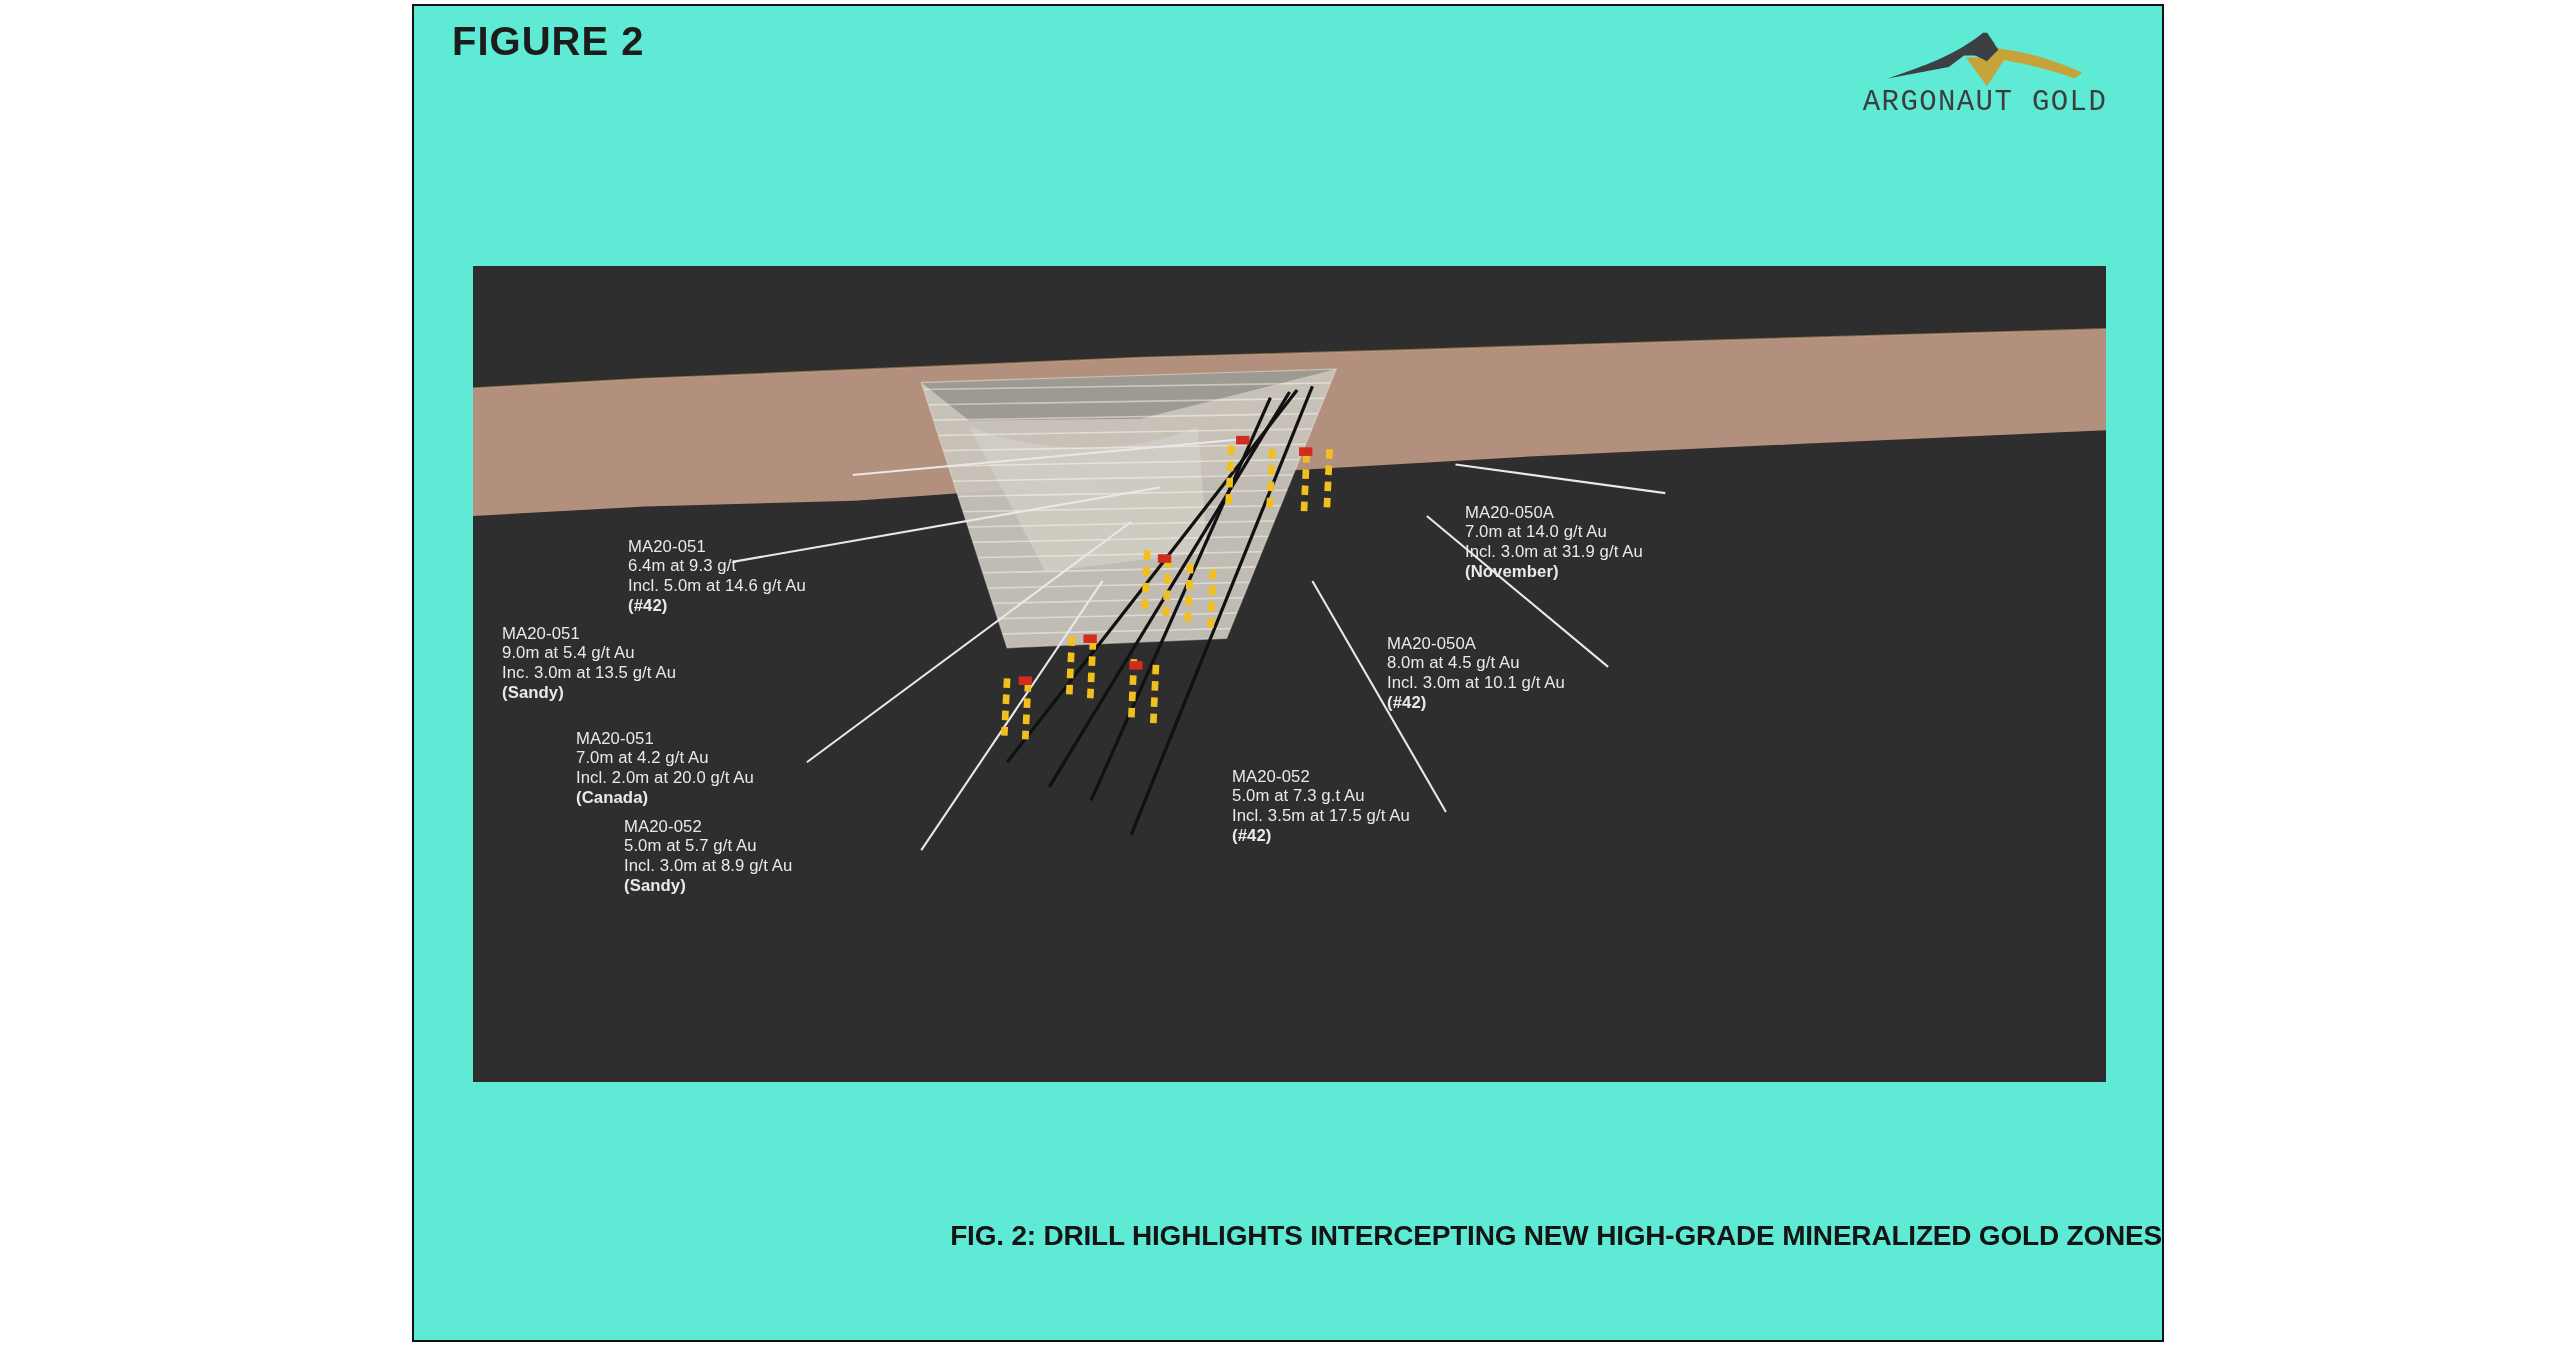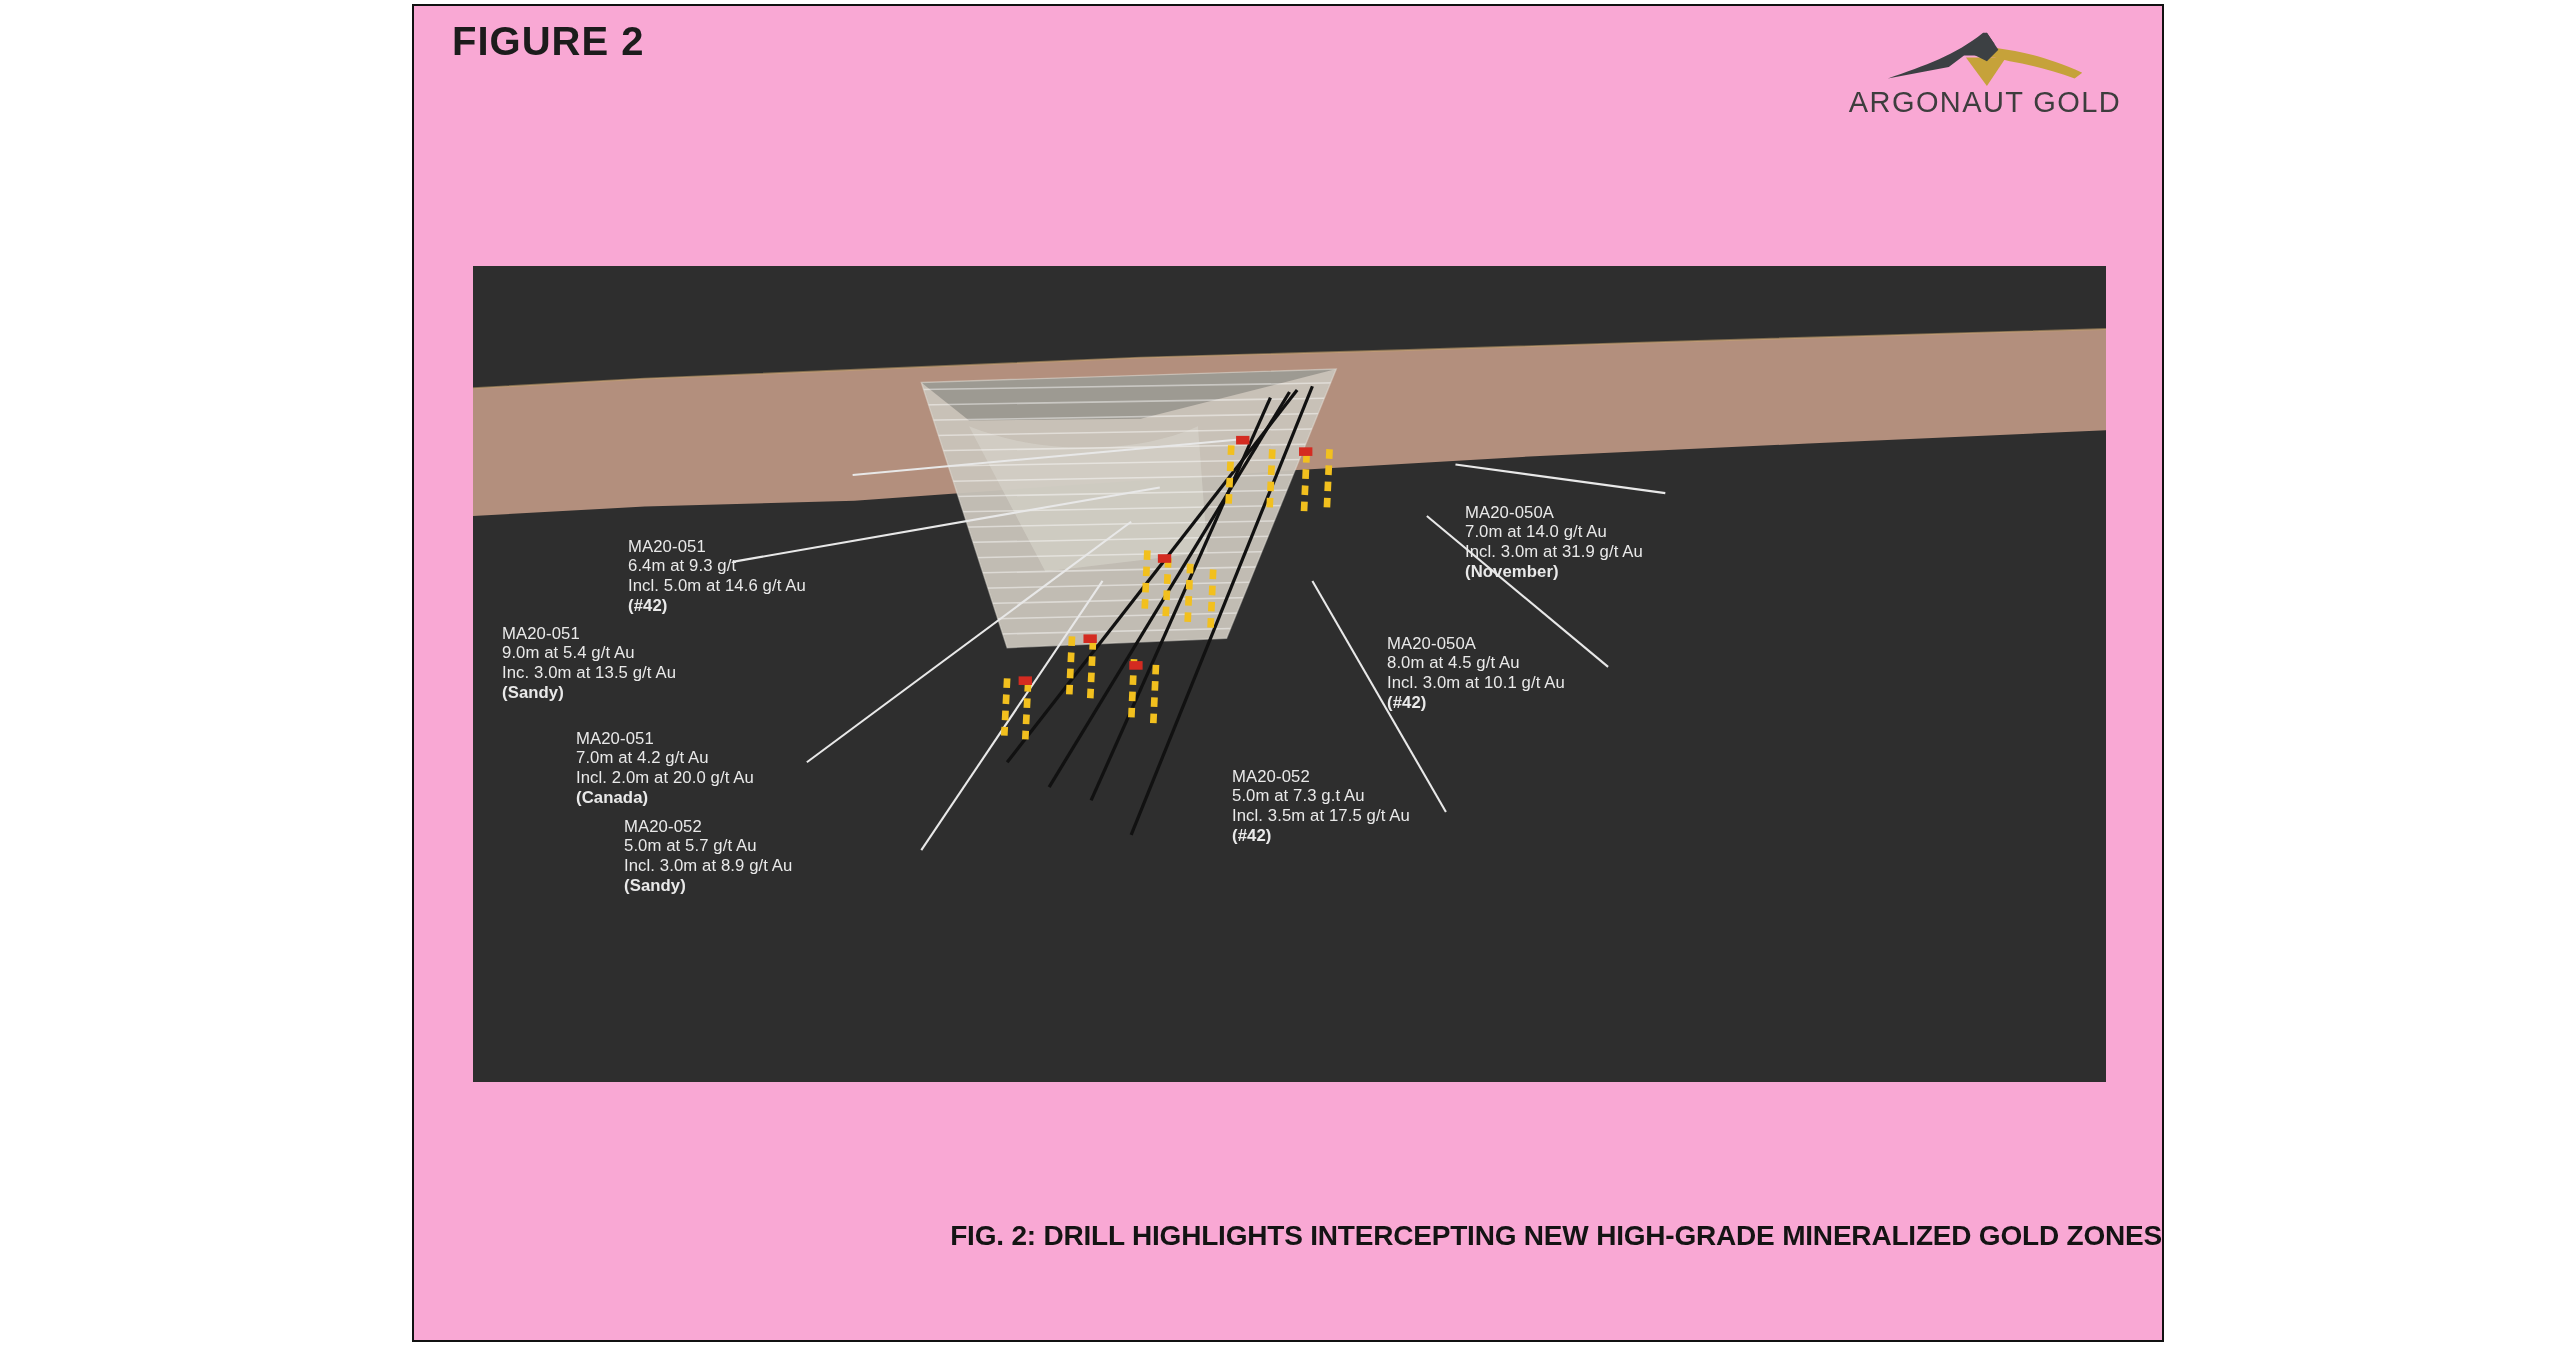--- a/index.html
+++ b/index.html
@@ -1,29 +1,29 @@
 <!DOCTYPE html>
 <html><head>
 <meta charset="utf-8">
 <style>
   html,body{margin:0;padding:0;background:#ffffff;}
   body{width:2576px;height:1348px;position:relative;overflow:hidden;
        font-family:"Liberation Sans","DejaVu Sans",sans-serif;}
 
   #page{position:absolute;left:412px;top:3.8px;width:1752px;height:1338px;
-        background:#f9a8d4;border:2.9px solid #111111;box-sizing:border-box;}
+        background:#5eead4;border:2.9px solid #111111;box-sizing:border-box;}
 
   #figure-label{position:absolute;left:38px;top:13.4px;font-size:40px;font-weight:bold;
         letter-spacing:1px;color:#1c1c1c;font-family:"Liberation Sans",sans-serif;}
 
   
   #logo{position:absolute;right:34px;top:17px;width:286px;height:105px;}
   #logo svg{display:block;}
   #logo-wordmark{position:absolute;left:0;top:63px;width:286px;text-align:center;
-        font-family:Liberation Sans, sans-serif;font-size:29px;
+        font-family:Liberation Mono, monospace;font-size:29px;
         color:#3d3d3d;letter-spacing:1.4px;white-space:nowrap;}
 
   
   #scene{position:absolute;left:59px;top:260px;width:1633px;height:816px;
          background:#2e2e2e;overflow:hidden;}
   #scene svg{position:absolute;left:0;top:0;width:1633px;height:816px;}
 
   
   .annot{position:absolute;color:#e9e9e9;font-size:16.7px;line-height:19.6px;
          font-family:"Liberation Sans","DejaVu Sans",sans-serif;white-space:nowrap;

